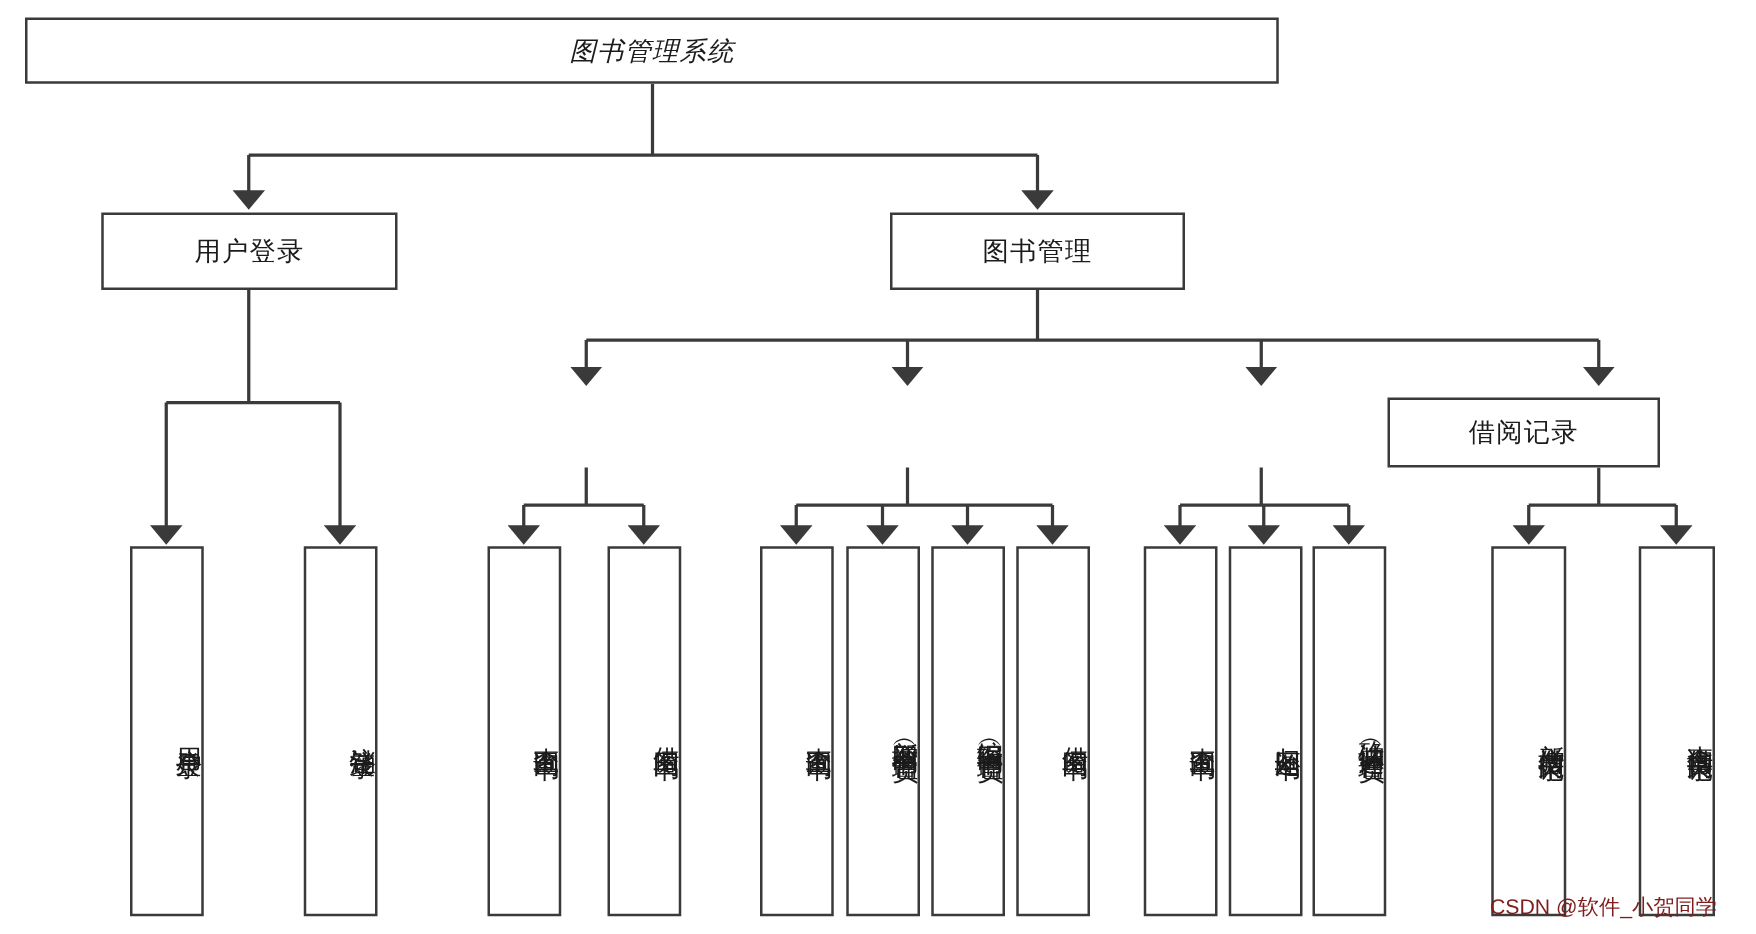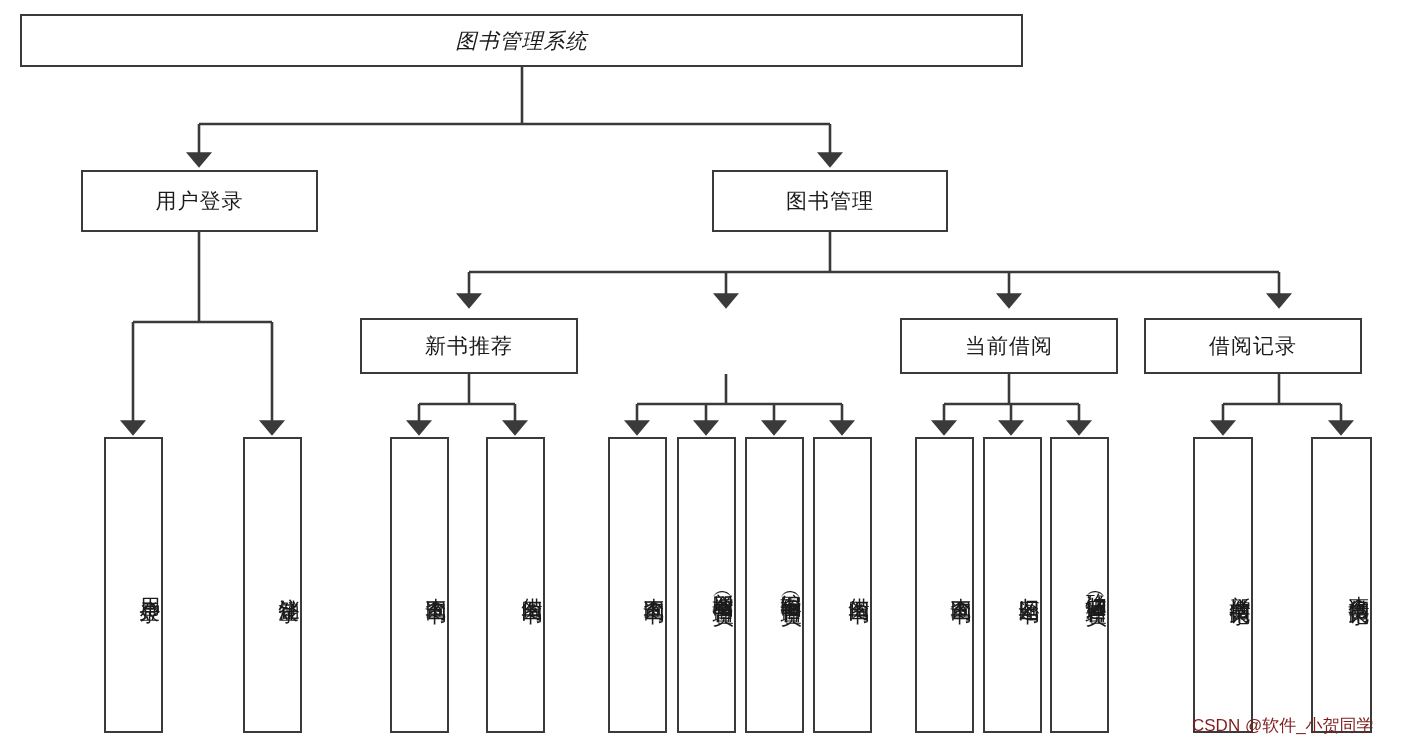--- a/index.html
+++ b/index.html
@@ -124,27 +124,21 @@
     <span class="lbl">图书管理系统</span>
   </div>
 
   <div class="node h" style="left:81px; top:170px; width:237px; height:62px;">
     <span class="lbl">用户登录</span>
   </div>
   <div class="node h" style="left:712px; top:170px; width:236px; height:62px;">
     <span class="lbl">图书管理</span>
   </div>
 
-  <div class="node h" style="left:360px; top:318px; width:218px; height:56px;">
-    <span class="lbl">新书推荐</span>
-  </div>
-  <div class="node h" style="left:900px; top:318px; width:218px; height:56px;">
-    <span class="lbl">当前借阅</span>
-  </div>
-  <div class="node h" style="left:1144px; top:318px; width:218px; height:56px;">
+  <div class="node h" style="left:1110px; top:318px; width:218px; height:56px;">
     <span class="lbl">借阅记录</span>
   </div>
 
   <div class="node v" style="left:104px; top:437px; width:59px; height:296px;">
     <span class="lbl">用户登录</span>
   </div>
   <div class="node v" style="left:243px; top:437px; width:59px; height:296px;">
     <span class="lbl">注销登录</span>
   </div>
 

